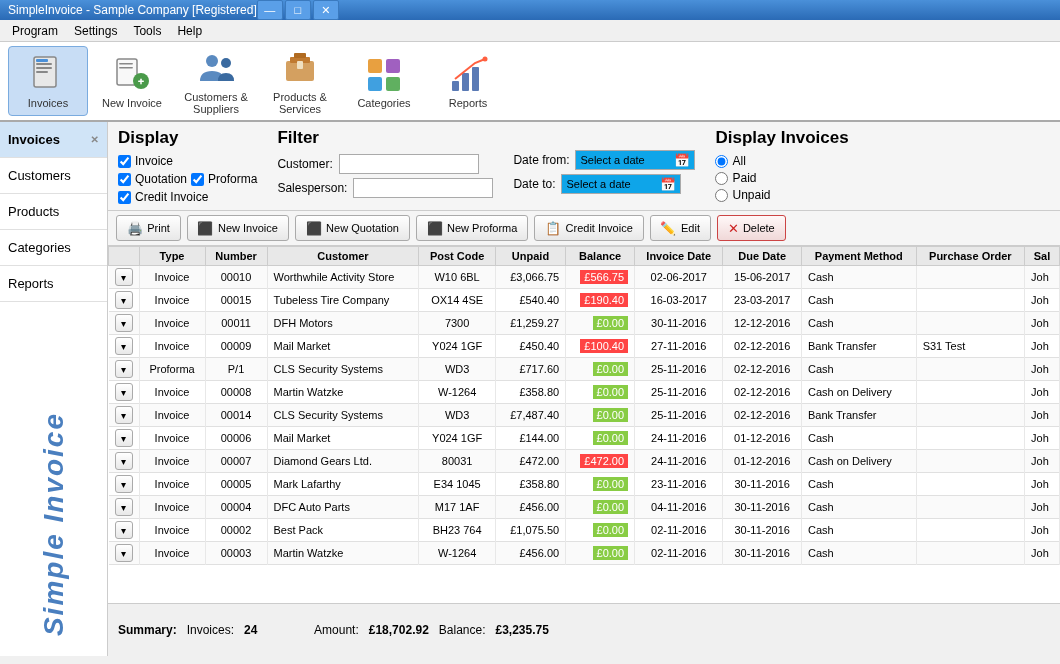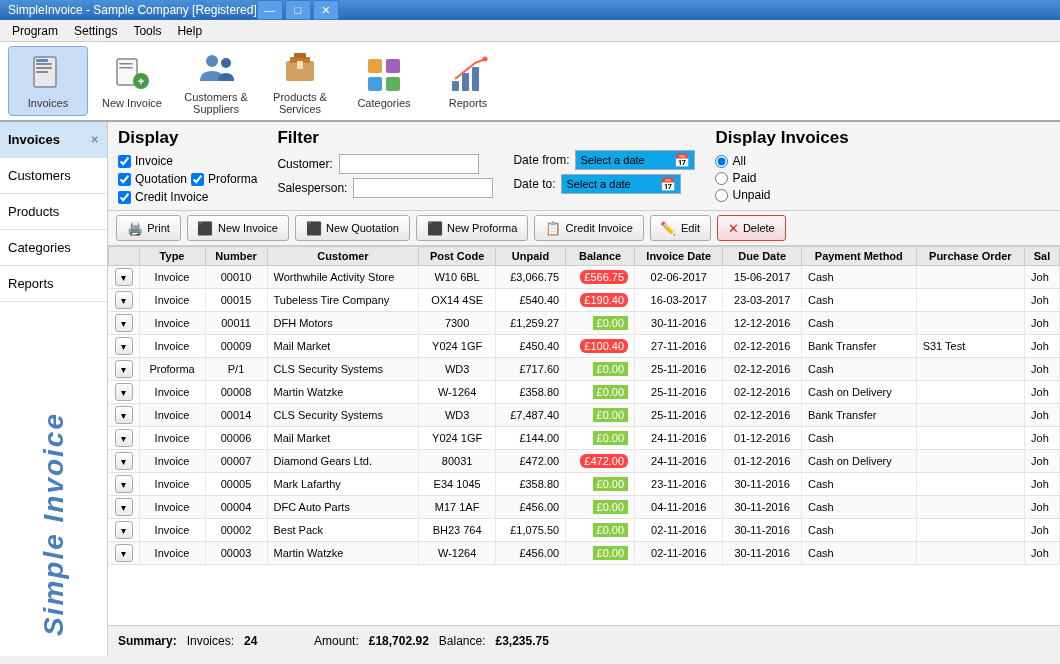--- a/index.html
+++ b/index.html
@@ -219,37 +219,37 @@
       white-space: nowrap;
     }
     tbody tr { border-bottom: 1px solid #e0e0e0; }
     tbody td {
       padding: 2px 6px;
       border-right: 1px solid #e8e8e8;
       white-space: nowrap;
     }
     .td-center { text-align: center; }
     .td-right { text-align: right; }
-    .balance-red { background: #ff4444; color: white; padding: 1px 4px; border-radius: 6px; display: inline-block; }
+    .balance-red { background: #ff4444; color: white; padding: 1px 4px; border-radius: 0; display: inline-block; }
     .balance-green { background: #88cc44; color: white; padding: 1px 4px; border-radius: 0; display: inline-block; }
     .expand-btn {
       width: 18px; height: 18px;
       border: 1px solid #aaa;
       border-radius: 3px;
       background: linear-gradient(to bottom, #fff, #e8e8e8);
       cursor: pointer;
       display: flex; align-items: center; justify-content: center;
       font-size: 10px;
     }
 
     
     #summary-bar {
       background: #f0f0f0;
       border-top: 1px solid #ccc;
-      padding: 8px 10px;
+      padding: 19px 10px;
       display: flex;
       align-items: center;
       gap: 10px;
       font-size: 12px;
     }
     .summary-label { font-weight: bold; }
     .summary-value { min-width: 60px; }
 
     
     #table-container::-webkit-scrollbar { width: 14px; height: 14px; }

